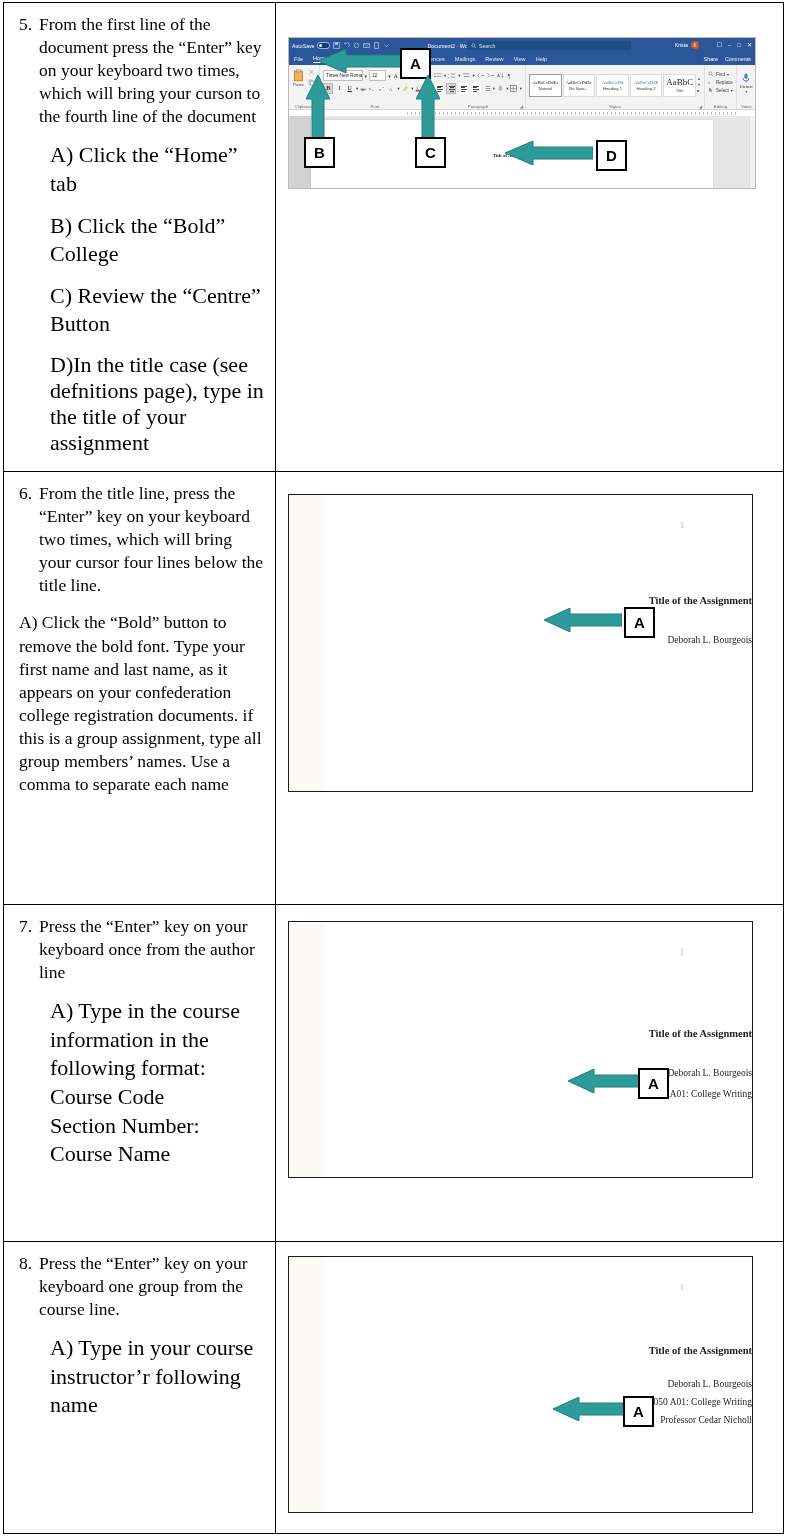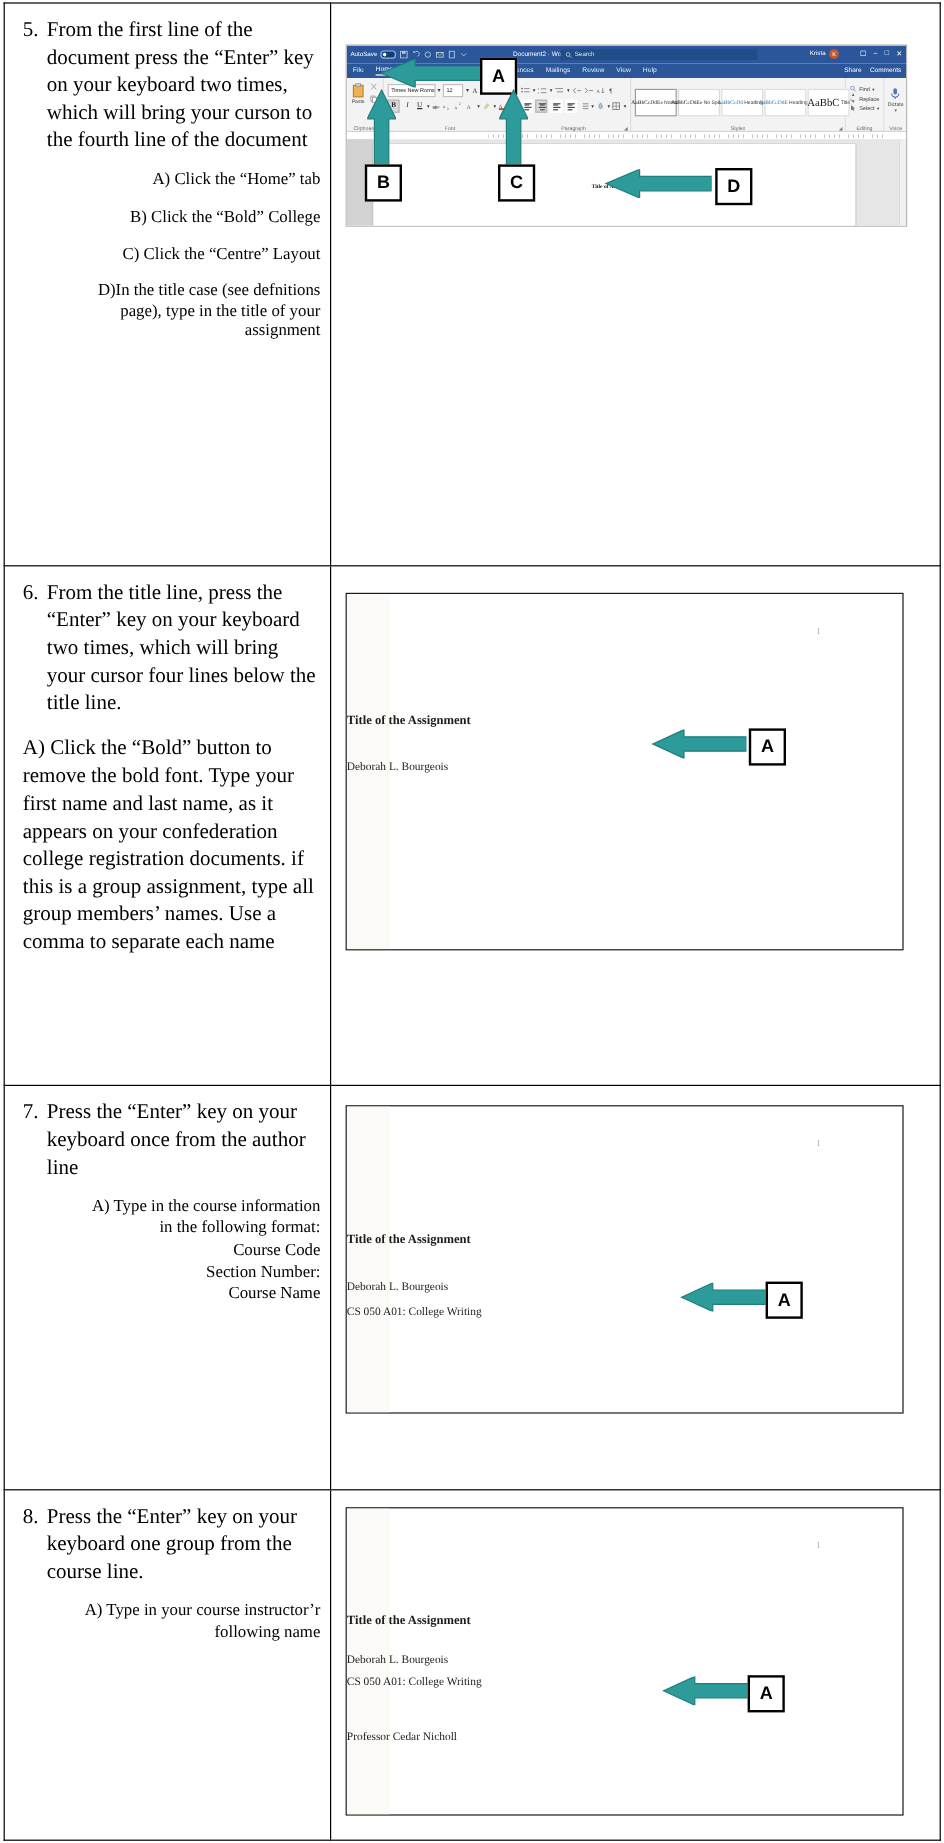--- a/index.html
+++ b/index.html
@@ -53,24 +53,23 @@
   }
   .step-body {
     flex: 1 1 auto;
     font-size: 17.5px;
   }
   .sub-list {
     margin: 0;
     padding: 0;
   }
   .sub-item {
-    margin: 13px 0 0 60px;
-    font-size: 14px;
+    margin: 13px 0 0 40px;
+    font-size: 22px;
     line-height: 1.3;
-    text-align: right;
   }
   .sub-item.tight { line-height: 1.18; }
   .sub-item-6 {
     margin: 14px 0 0 9px;
     font-size: 17.5px;
     line-height: 1.32;
   }
   .nowrap-lines { white-space: pre-line; }
 
   
@@ -217,21 +216,21 @@
   }
   .align-btn i:nth-child(1) { top: 1.8px; width: 6px; }
   .align-btn i:nth-child(2) { top: 3.4px; width: 4px; }
   .align-btn i:nth-child(3) { top: 5px;   width: 6px; }
   .align-btn i:nth-child(4) { top: 6.6px; width: 4px; }
   .align-btn.center i:nth-child(2),
   .align-btn.center i:nth-child(4) { left: 2.5px; }
 
   .style-item {
     width: 33px; height: 21px; border: 0.5px solid #dcdcdc; background: #fff;
-    display: flex; flex-direction: row; align-items: center; justify-content: center;
+    display: flex; flex-direction: column; align-items: center; justify-content: center;
     gap: 1px;
   }
   .style-item.sel { border-color: #9c9c9c; }
   .style-sample { font-size: 4.6px; font-family: "Liberation Serif", serif; color: #1a1a1a; white-space: nowrap; }
   .style-sample.blue { color: #2e74b5; }
   .style-sample.big { font-size: 9px; }
   .style-name { font-size: 4.2px; color: #3b3b3b; white-space: nowrap; }
   .editgroup-item { display: flex; align-items: center; gap: 2px; font-size: 4.6px; color: #3b3b3b; }
 
   .w-ruler {
@@ -276,21 +275,21 @@
   .pp-gutter {
     position: absolute; left: 0; top: 0; bottom: 0; width: 36px;
     background: #fbfaf7;
   }
   .pp-pgnum {
     position: absolute; right: 68px; top: 26px;
     font-family: "Liberation Serif", serif;
     font-size: 8px; color: #b4b4b4;
   }
   .pp-line {
-    position: absolute; left: 0; right: 16px; text-align: left;
+    position: absolute; left: 0; right: 0; text-align: right;
     font-family: "Liberation Serif", serif;
     color: #1d1d1d; white-space: nowrap;
   }
   .pp-title { font-weight: bold; font-size: 10.5px; }
   .pp-text  { font-size: 9.5px; }
 
   
   .arrow-left {
     position: absolute;
     height: 22px;
@@ -326,21 +325,21 @@
       <tr>
     <td style="height:468px;">
       <div class="steps">
         <div class="step-main">
           <div class="step-num">5.</div>
           <div class="step-body">From the first line of the document press the “Enter” key on your keyboard two times, which will bring your curson to the fourth line of the document</div>
         </div>
         <div class="sub-list">
           <div class="sub-item">A) Click the “Home” tab</div>
           <div class="sub-item">B) Click the “Bold” College</div>
-          <div class="sub-item">C) Click the “Centre” Layout</div>
+          <div class="sub-item">C) Review the “Centre” Button</div>
           <div class="sub-item tight">D)In the title case (see defnitions page), type in the title of your assignment</div>
         </div>
       </div>
     </td>
 
     <td class="shot-cell">
 
       <div class="word-win">
 
         <div class="w-titlebar">
@@ -766,21 +765,21 @@
       </div>
     </td>
 
     <td class="shot-cell">
       <div class="page-prev" style="left:12px; top:14px; width:463px; height:255px;">
         <div class="pp-gutter"></div>
         <div class="pp-pgnum">1</div>
         <div class="pp-line pp-title" style="top:88px;">Title of the Assignment</div>
         <div class="pp-line pp-text" style="top:122px;">Deborah L. Bourgeois</div>
         <div class="pp-line pp-text" style="top:140px;">CS 050 A01: College Writing</div>
-        <div class="pp-line pp-text" style="top:158px;margin-top:28px;">Professor Cedar Nicholl</div>
+        <div class="pp-line pp-text" style="top:158px;">Professor Cedar Nicholl</div>
       </div>
 
       <svg class="arrow-left" style="left:275px; top:155px; width:80px; height:24px;" viewBox="0 0 80 24">
         <path d="M80 6 L28 6 L28 0 L2 12 L28 24 L28 18 L80 18 Z" fill="#2e9b9b" stroke="#1f7d7d" stroke-width="1"></path>
       </svg>
       <div class="callout" style="left:347px; top:154px; width:27px; height:27px;">A</div>
     </td>
   </tr>
 </tbody>
   </table>

